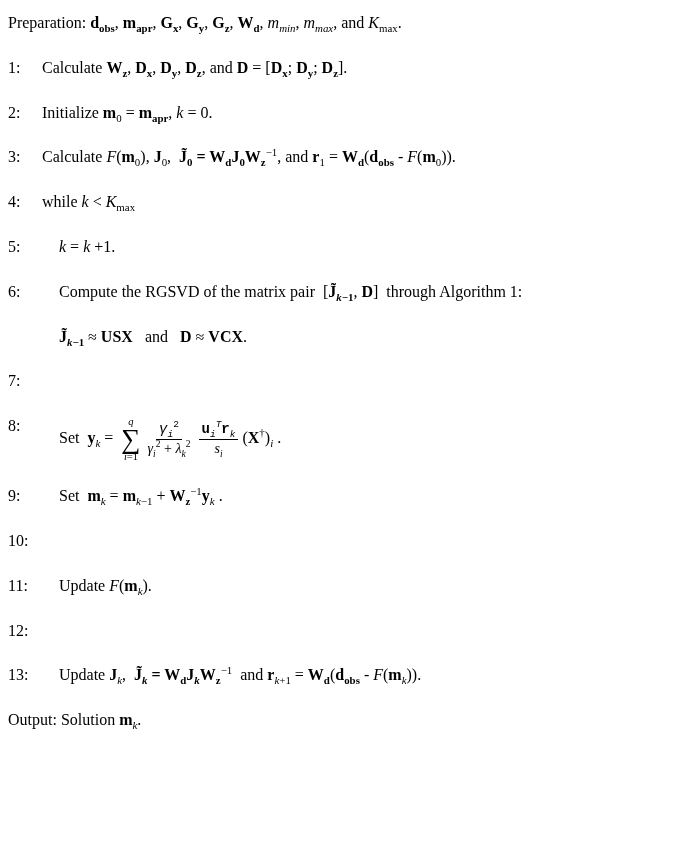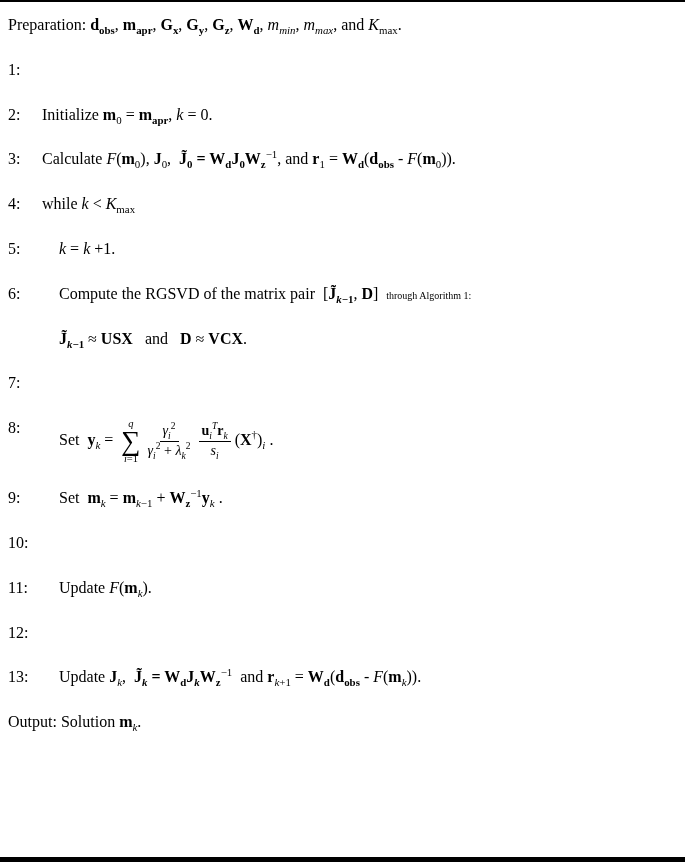--- a/index.html
+++ b/index.html
@@ -1,74 +1,75 @@
 <!DOCTYPE html>
 <html><head>
 <meta charset="utf-8">
 <style>
   html, body { margin: 0; padding: 0; background: #ffffff; }
   .doc {
     width: 685px;
     height: 862px;
     box-sizing: border-box;
     display: flex;
-    flex-direction: column;
+    flex-direction: row;
     background: #ffffff;
     color: #000000;
     font-family: "Liberation Serif", "DejaVu Serif", serif;
     font-size: 16px;
   }
   .top-rule { height: 2px; background: #000; flex: none; }
   .bottom-rule { height: 5px; background: #000; flex: none; }
   .lines { flex: 1; padding: 13px 10px 0 8px; overflow: hidden; }
   .line {
     display: flex;
     align-items: flex-start;
     margin-bottom: 24px;
     line-height: 1.3;
     white-space: nowrap;
   }
   .line .num { flex: none; width: 34px; }
   .line.level2 > .content { padding-left: 17px; }
   sub, sup { font-size: 68%; line-height: 0; }
-  .small { font-size: 10px; }
+  .small { font-size: 16px; }
   .sum {
     display: inline-flex;
     flex-direction: column;
     align-items: center;
     vertical-align: middle;
     margin: 0 3px 0 4px;
     line-height: 1;
   }
   .sum .lim { font-size: 10.5px; line-height: 1.1; }
   .sum .sigma { font-size: 27px; line-height: 0.85; }
   .frac {
     display: inline-flex;
     flex-direction: column;
     align-items: center;
     vertical-align: middle;
     margin: 0 4px;
     font-size: 14px;
     line-height: 1.2;
     text-align: center;
   }
-  .frac .fnum { border-bottom: 1px solid #000; padding: 0 3px 1px; }
+  .frac .fnum { border-bottom: 1px solid #000; padding: 0 3px 1px; font-family: Liberation Mono, monospace; }
   .frac .fden { padding-top: 1px; }
 </style>
 </head>
 <body>
 
 <div class="doc">
   <div class="top-rule"></div>
   <div class="lines">
       <div class="line level0">
         <span class="content">Preparation: <b>d<sub>obs</sub></b>, <b>m<sub>apr</sub></b>, <b>G<sub>x</sub></b>, <b>G<sub>y</sub></b>, <b>G<sub>z</sub></b>, <b>W<sub>d</sub></b>, <i>m<sub>min</sub></i>, <i>m<sub>max</sub></i>, and <i>K</i><sub>max</sub>.</span>
       </div>
       <div class="line level1">
         <span class="num">1:</span>
+        <span class="content">Calculate <b>W<sub>z</sub></b>, <b>D<sub>x</sub></b>, <b>D<sub>y</sub></b>, <b>D<sub>z</sub></b>, and <b>D</b> = [<b>D<sub>x</sub></b>; <b>D<sub>y</sub></b>; <b>D<sub>z</sub></b>].</span>
       </div>
       <div class="line level1">
         <span class="num">2:</span>
         <span class="content">Initialize <b>m</b><sub>0</sub> = <b>m<sub>apr</sub></b>, <i>k</i> = 0.</span>
       </div>
       <div class="line level1">
         <span class="num">3:</span>
         <span class="content">Calculate <i>F</i>(<b>m</b><sub>0</sub>), <b>J</b><sub>0</sub>, &nbsp;<b>J̃</b><sub><b>0</b></sub> <b>= W<sub>d</sub>J<sub>0</sub>W<sub>z</sub></b><sup>−1</sup>, and <b>r</b><sub>1</sub> = <b>W<sub>d</sub></b>(<b>d<sub>obs</sub></b> - <i>F</i>(<b>m</b><sub>0</sub>)).</span>
       </div>
       <div class="line level1">

